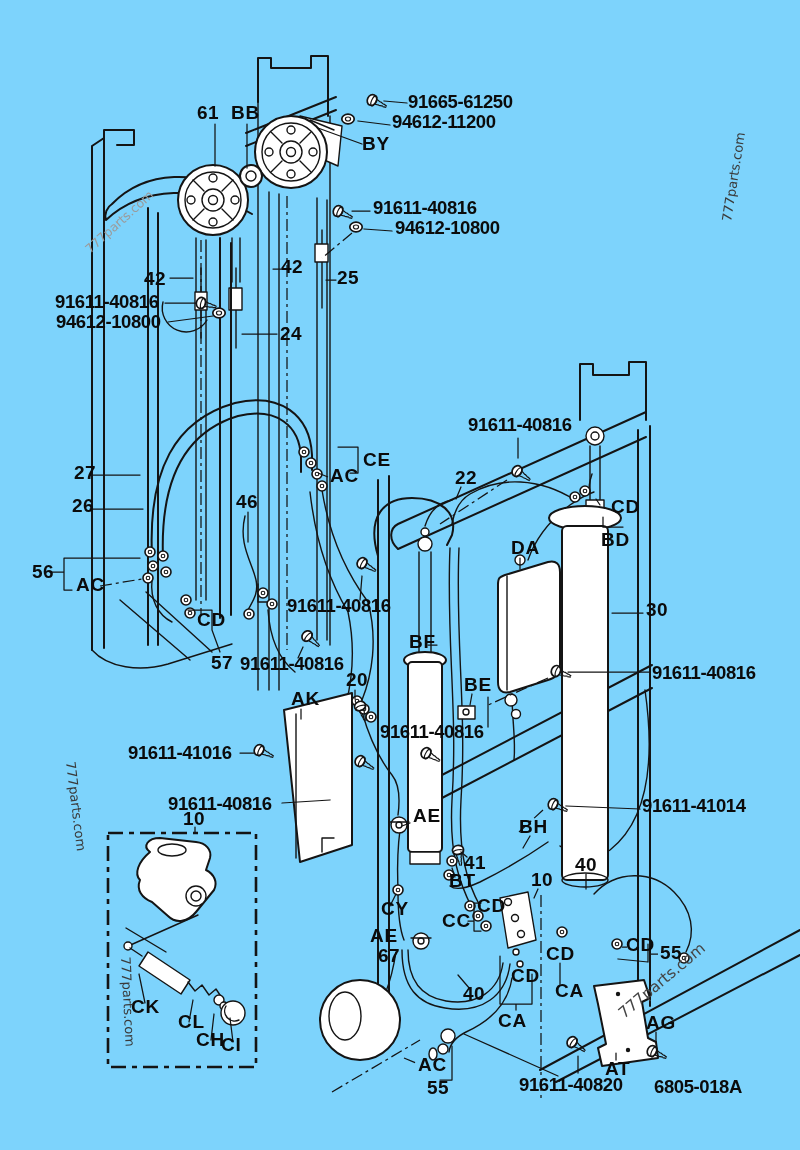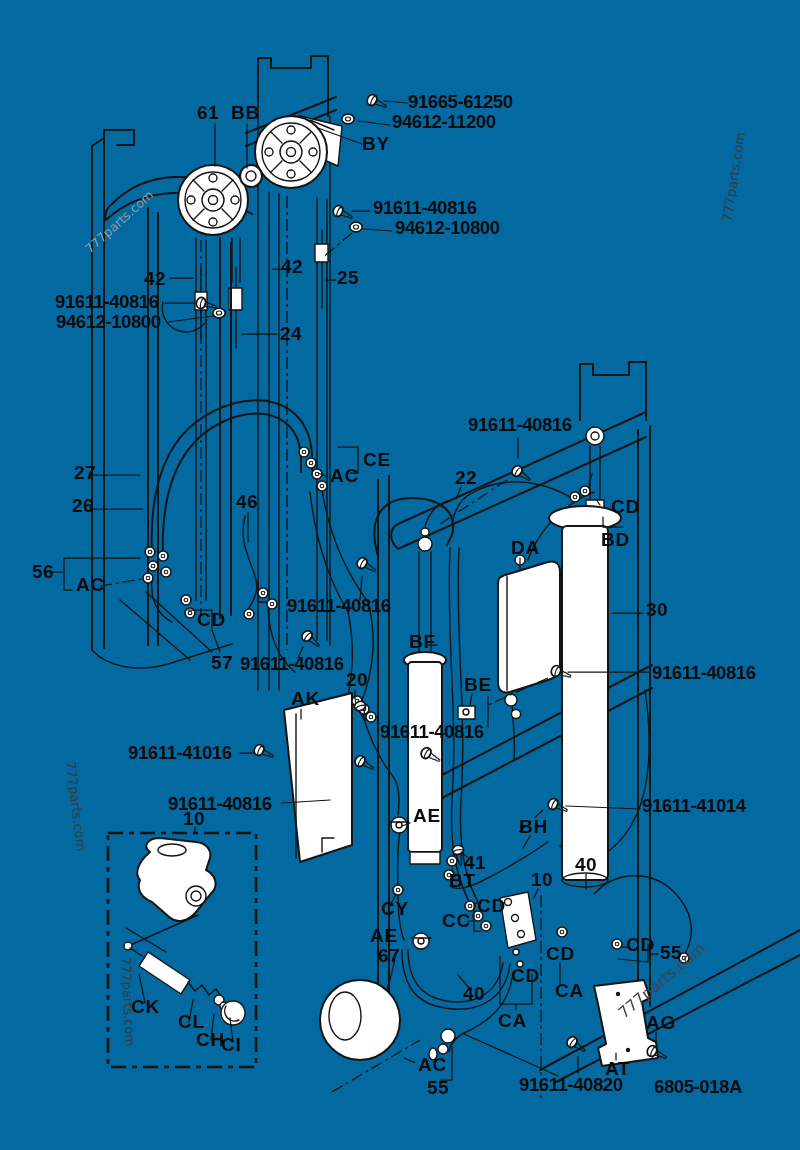--- a/index.html
+++ b/index.html
@@ -1,16 +1,16 @@
 <!DOCTYPE html>
 <html><head>
 <meta charset="utf-8">
 <style>
   html,body{margin:0;padding:0;background:#fff;}
-  .stage{position:relative;width:800px;height:1150px;background:#0369a1;overflow:hidden;}
+  .stage{position:relative;width:800px;height:1150px;background:#7dd3fc;overflow:hidden;}
   svg{position:absolute;left:0;top:0;}
   text{user-select:none;}
   .pt{font:700 18.5px "Liberation Sans",sans-serif;fill:#0b0b0b;letter-spacing:-0.4px;}
   .it{font:700 19px "Liberation Sans",sans-serif;fill:#0b0b0b;letter-spacing:0.4px;}
   .rf{font:700 19px "Liberation Sans",sans-serif;fill:#0b0b0b;letter-spacing:0.8px;}
   .wm{font:400 13px "DejaVu Sans",sans-serif;fill:#3a3a3a;}
   .wm-light{fill:#9b9b9b;font-size:12.5px;}
   .wm-big{font-size:15.5px;fill:#454545;}
   .s2{stroke:#141414;stroke-width:2;fill:none;stroke-linecap:round;stroke-linejoin:round;}
   .s1{stroke:#141414;stroke-width:1.4;fill:none;stroke-linecap:round;stroke-linejoin:round;}

